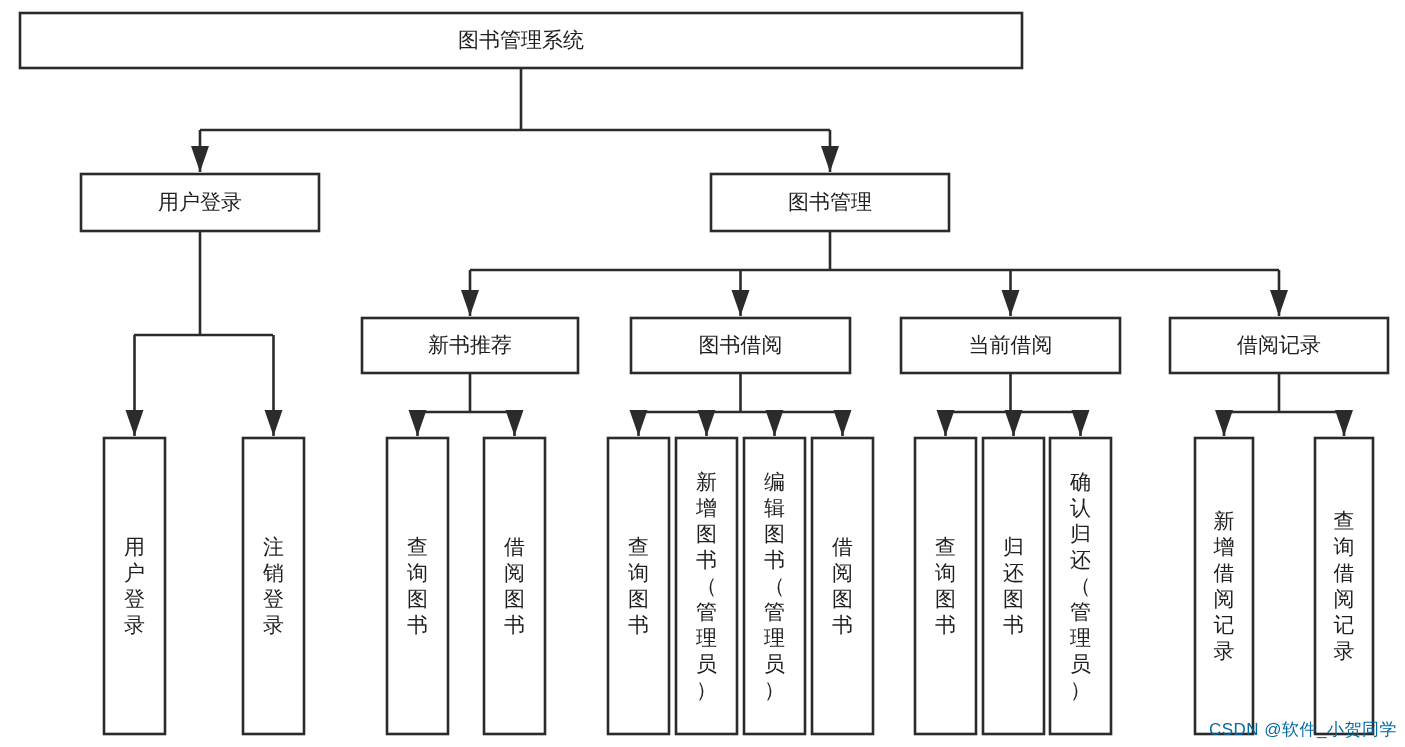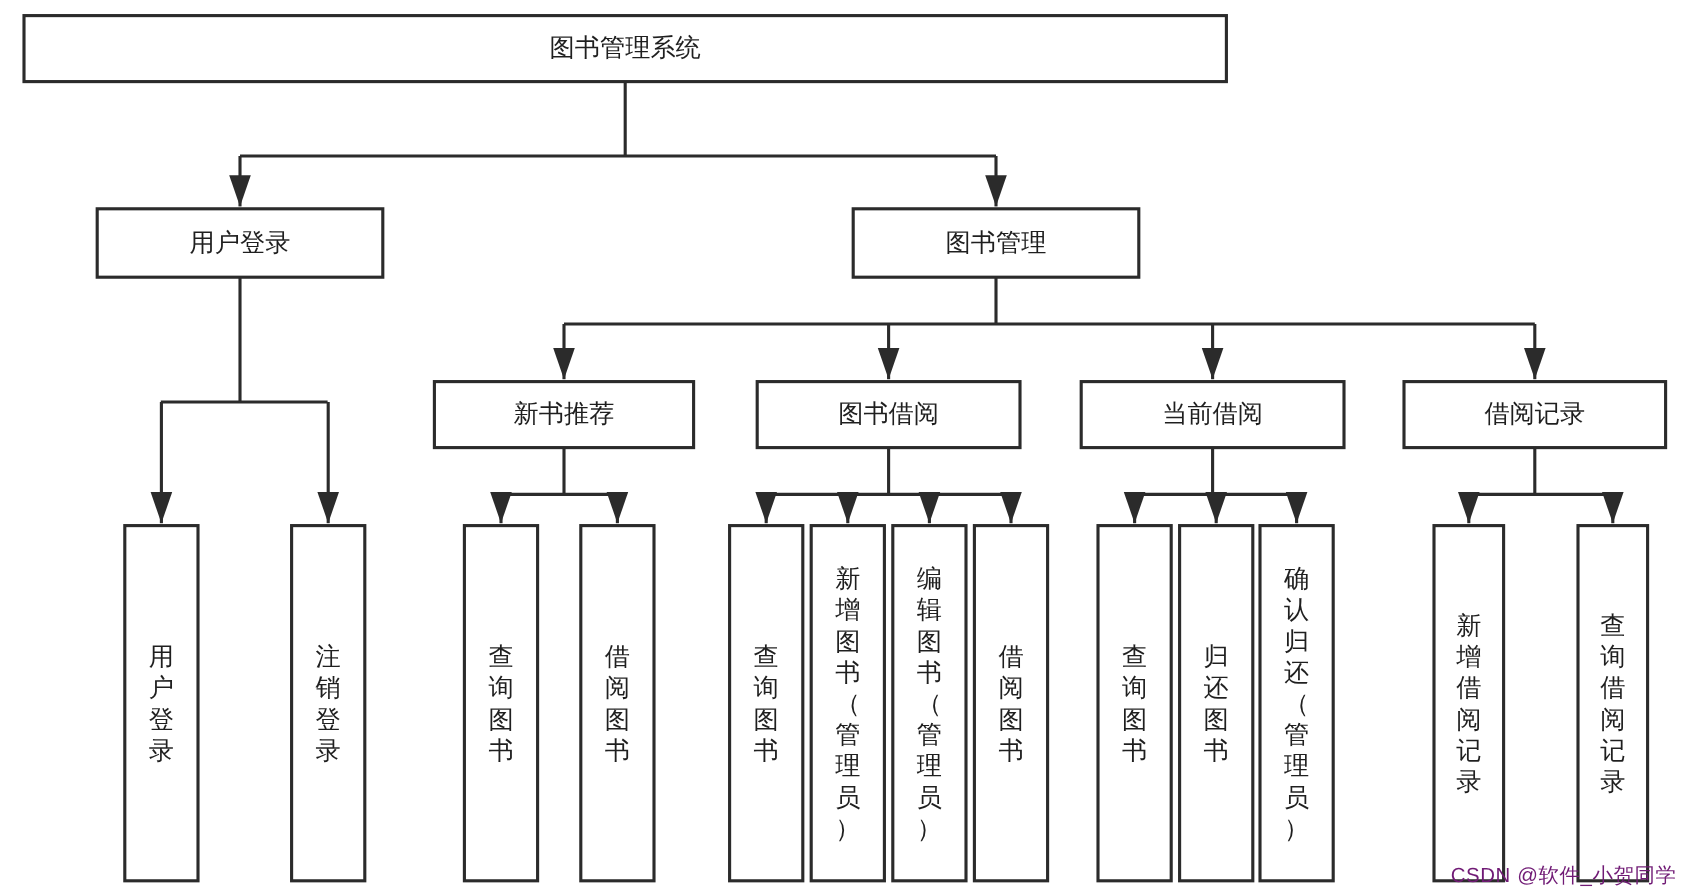--- a/index.html
+++ b/index.html
@@ -53,21 +53,21 @@
     font-family: "Liberation Sans", "DejaVu Sans", sans-serif;
     font-size: 21px;
     text-anchor: middle;
   }
   .watermark {
     position: absolute;
     right: 8px;
     bottom: 6px;
     font-family: "Liberation Sans", "DejaVu Sans", sans-serif;
     font-size: 17px;
-    color: #701a75;
+    color: #0369a1;
     letter-spacing: 0.5px;
     white-space: nowrap;
     user-select: none;
   }
 </style>
 </head>
 <body>
 
 <div id="diagram-root">
   <svg id="flow" viewBox="0 0 1405 747" xmlns="http://www.w3.org/2000/svg">

